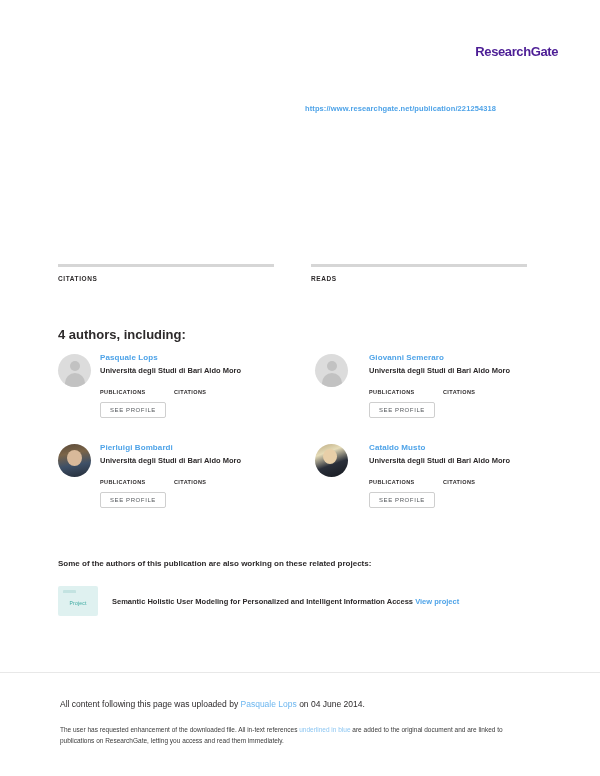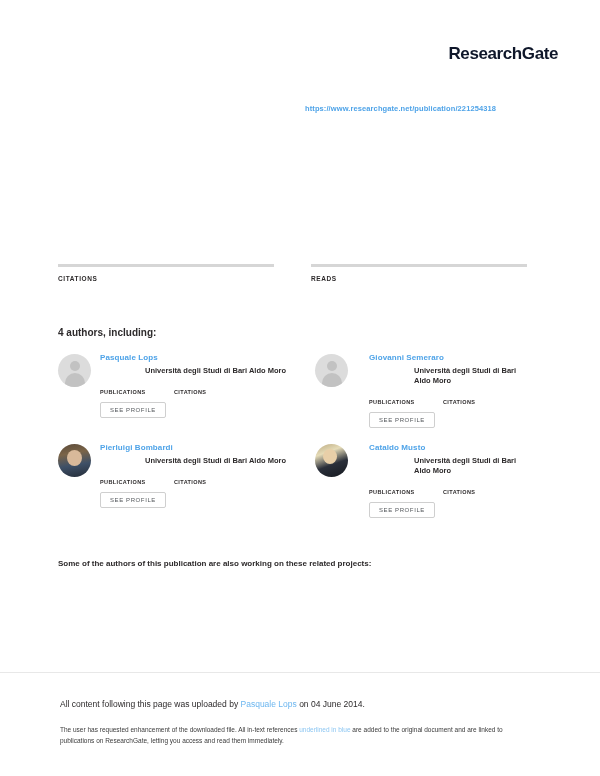--- a/index.html
+++ b/index.html
@@ -21,24 +21,24 @@
     height: 776px;
     background: #ffffff;
     box-sizing: border-box;
   }
 
   
   .rg-logo {
     position: absolute;
     top: 44px;
     right: 42px;
-    font-size: 17px;
+    font-size: 13px;
     font-weight: bold;
     letter-spacing: -0.4px;
-    color: #0f172a;
+    color: #4c1d95;
     font-family: "Liberation Sans", sans-serif;
   }
 
   
   .rg-url {
     position: absolute;
     top: 104px;
     left: 298px;
     font-size: 7.5px;
     font-weight: bold;
@@ -100,21 +100,21 @@
     font-weight: bold;
     color: #2d2a2b;
     min-height: 12px;
   }
 
   
   .authors-head {
     position: absolute;
     left: 58px;
     top: 327px;
-    font-size: 10px;
+    font-size: 13px;
     font-weight: bold;
     color: #2d2a2b;
   }
   .authors-grid {
     position: absolute;
     left: 58px;
     top: 352px;
     width: 470px;
     display: flex;
     flex-wrap: wrap;
@@ -190,21 +190,20 @@
     color: #4ea3e8;
     letter-spacing: 0.1px;
     line-height: 11px;
   }
   .author-affil {
     margin-top: 3px;
     font-size: 7.5px;
     font-weight: bold;
     color: #2d2a2b;
     line-height: 10px;
-    margin-left: 45px;
   }
   .author-stats {
     margin-top: 5px;
     display: flex;
   }
   .astat {
     width: 74px;
   }
   .astat-num {
     font-size: 7px;
@@ -415,20 +414,30 @@
           </div>
         </div>
         <div class="see-profile">SEE PROFILE</div>
       </div>
     </div>
 
   </div>
 
   <div class="projects-head">Some of the authors of this publication are also working on these related projects:</div>
 
+  <div class="project-row">
+    <div class="project-icon">
+      <span class="tab"></span>
+      <span class="label">Project</span>
+    </div>
+    <div class="project-text">
+      <span>Semantic Holistic User Modeling for Personalized and Intelligent Information Access</span>
+      <span class="view-project">View project</span>
+    </div>
+  </div>
 
   <div class="footer-divider"></div>
 
   <div class="footer">
     <div class="footer-line1">
       <span>All content following this page was uploaded by </span><span class="link">Pasquale Lops</span><span> on 04 June 2014.</span>
     </div>
     <div class="footer-note">
       <span>The user has requested enhancement of the downloaded file. All in-text references </span><span class="link-blue">underlined in blue</span><span> are added to the original document and are linked to publications on ResearchGate, letting you access and read them immediately.</span>
     </div>

